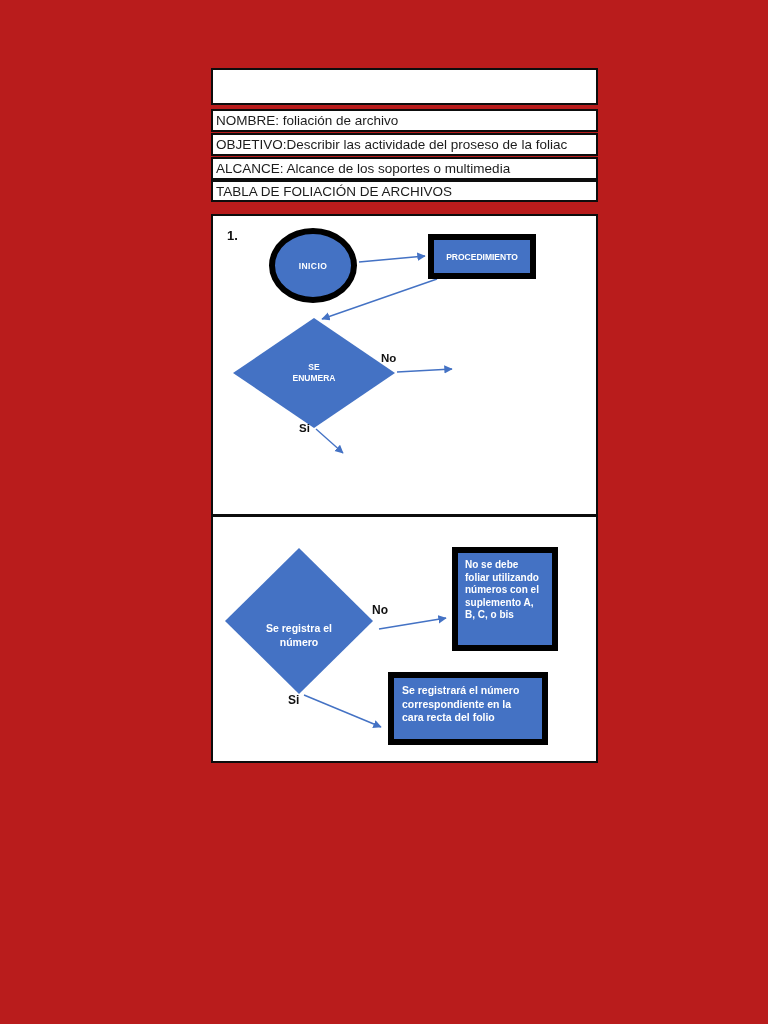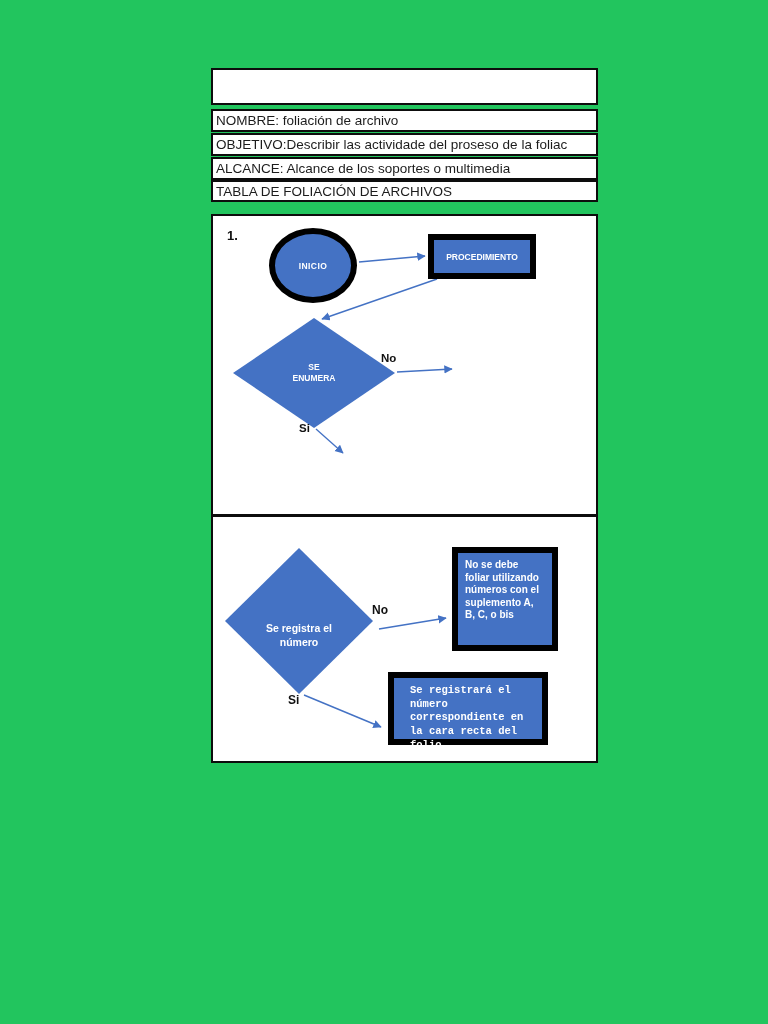--- a/index.html
+++ b/index.html
@@ -1,17 +1,17 @@
 <!DOCTYPE html>
 <html><head>
 <meta charset="utf-8">
 <style>
   html,body{margin:0;padding:0;background:#ffffff;}
   .page{
-    position:relative;width:768px;height:1024px;background:#22c55e;
+    position:relative;width:768px;height:1024px;background:#b91c1c;
     font-family:"Liberation Sans", sans-serif;overflow:hidden;
   }
   
   .hrow{
     position:absolute;left:211px;width:387px;box-sizing:border-box;
     border:2px solid #0d0d0d;background:#ffffff;
     font-size:13.5px;color:#1c1c1c;line-height:18px;
     padding:1px 3px;white-space:nowrap;overflow:hidden;
   }
   .hrow-empty{top:68px;height:37px;}
@@ -52,21 +52,21 @@
   .lbl-no1{left:168px;top:136px;}
   .lbl-si1{left:86px;top:206px;}
   
   .diamond-registra{left:12px;top:31px;width:148px;height:146px;font-size:10.5px;line-height:1.25;}
   .diamond-registra span{display:block;width:74px;margin-top:29px;}
   .rect-no2{left:239px;top:30px;width:106px;height:104px;font-size:10px;
     justify-content:flex-start;align-items:flex-start;text-align:left;
     padding:6px 7px;line-height:1.25;}
   .rect-si2{left:175px;top:155px;width:160px;height:73px;font-size:10.5px;
     justify-content:flex-start;align-items:flex-start;text-align:left;
-    padding:6px 16px;line-height:1.3;font-family:Liberation Mono, monospace;}
+    padding:6px 8px;line-height:1.3;}
   .lbl-no2{left:159px;top:86px;font-size:12px;}
   .lbl-si2{left:75px;top:176px;font-size:12px;}
 </style>
 </head>
 <body>
 
 <div class="page">
 
   <div class="hrow hrow-empty"></div>
   <div class="hrow hrow-1">NOMBRE: foliación de archivo</div>

